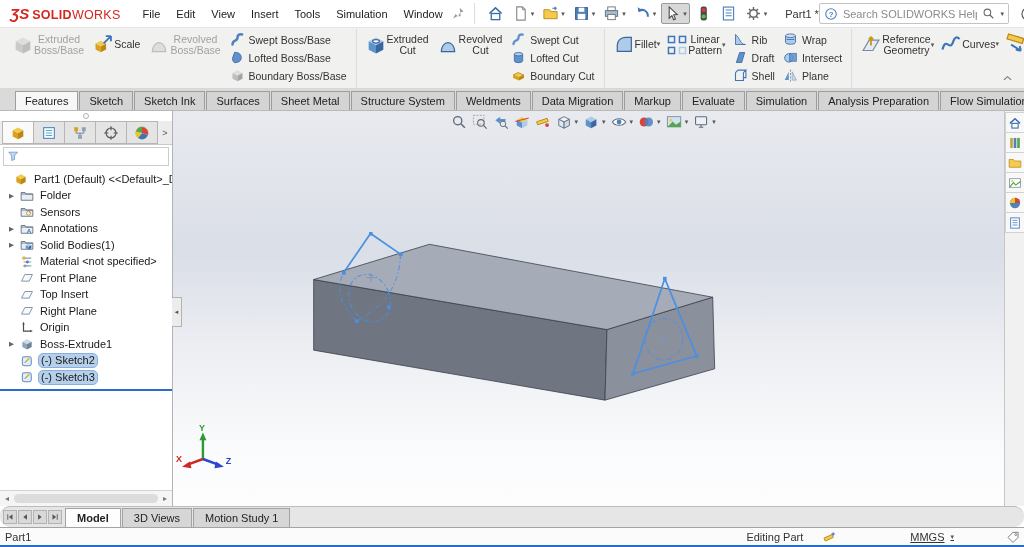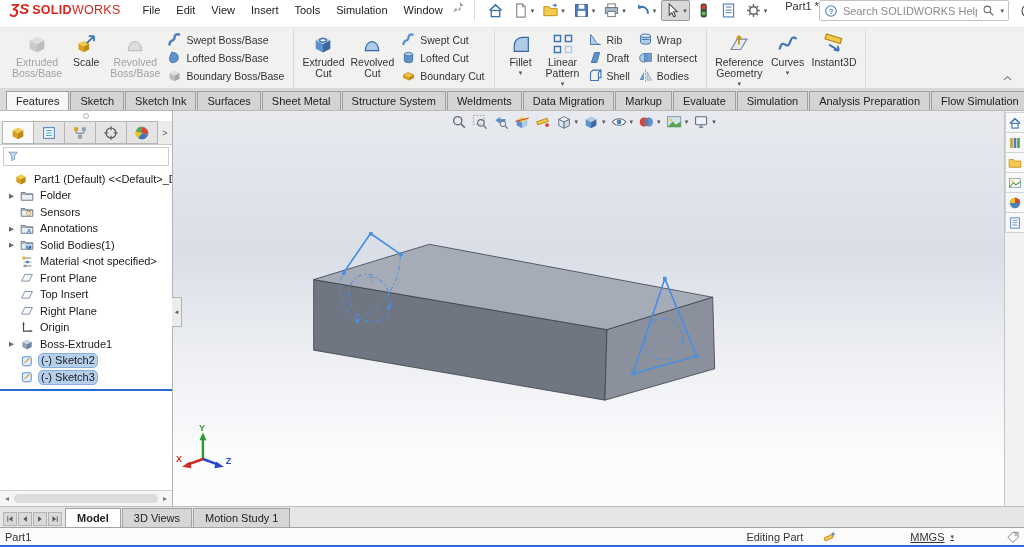--- a/index.html
+++ b/index.html
@@ -1,21 +1,21 @@
 <!DOCTYPE html>
 <html style="--logo-red: #d6261e; --sketch-blue: #4a8fe2; --selection-fill: #b6cfeb; --selection-border: #86aede; --rollback-blue: #2a6bcd; --face-top: #a6abb8; --face-front: #707582; --face-side: #8b909d; --edge: #3c3f48; --triad-x: #cc2a22; --triad-y: #2c9932; --triad-z: #2847cc;"><head>
 <meta charset="utf-8">
 <style>
   html,body{margin:0;padding:0;background:#fff;}
   body{width:1024px;height:547px;overflow:hidden;font-family:"Liberation Sans",sans-serif;font-size:11px;color:#222;}
   .app{width:1024px;height:547px;display:flex;flex-direction:column;position:relative;background:#fff;}
   svg{display:block;}
 
   
-  .titlebar{height:27px;flex:0 0 27px;display:flex;align-items:flex-start;background:#fff;border-bottom:1px solid #e6e6e6;padding:0 4px;}
+  .titlebar{height:27px;flex:0 0 27px;display:flex;align-items:center;background:#fff;border-bottom:1px solid #e6e6e6;padding:0 4px;}
   .logo{display:flex;align-items:baseline;margin-left:6px;white-space:nowrap;}
   .logo-mark{color:var(--logo-red,#d6261e);font-style:italic;font-weight:bold;font-size:15px;margin-right:3px;}
   .logo-solid{color:var(--logo-red,#d6261e);font-weight:bold;font-size:12.5px;letter-spacing:.3px;}
   .logo-works{color:var(--logo-red,#d6261e);font-weight:normal;font-size:12.5px;letter-spacing:.3px;}
   .menubar{display:flex;margin-left:14px;}
   .menu-item{padding:4px 8px;cursor:default;color:#222;}
   .pin{width:18px;display:flex;justify-content:center;}
   .qat{display:flex;align-items:center;margin-left:8px;border-left:1px solid #ddd;padding-left:8px;}
   .qat-btn{display:flex;align-items:center;background:transparent;border:1px solid transparent;padding:1px 2px;margin:0 1px;border-radius:2px;}
   .qat-btn.active{background:#d8d8d8;border-color:#9a9a9a;}
@@ -23,32 +23,32 @@
   .doc-title{margin-left:14px;color:#333;white-space:nowrap;}
   .search-box{margin-left:auto;width:180px;height:19px;border:1px solid #c3c3c3;border-radius:2px;background:#fff;display:flex;align-items:center;padding:0 4px;gap:3px;}
   .sb-input{flex:1;border:none;outline:none;font-family:"Liberation Sans",sans-serif;font-size:11px;color:#444;min-width:10px;}
   .sb-input::placeholder{color:#8a8a8a;}
   .win-btns{display:flex;align-items:center;margin-left:6px;}
   .wb{width:26px;height:22px;display:flex;align-items:center;justify-content:center;color:#444;}
 
   
   .ribbon{height:59px;flex:0 0 59px;background:#f1f1f0;display:flex;align-items:stretch;padding:1px 4px 0 4px;position:relative;border-bottom:1px solid #d8d8d8;}
   .rgroup{display:flex;align-items:flex-start;padding:1px 5px;border-right:1px solid #dcdcdc;}
-  .rbtn-large{display:flex;flex-direction:column;align-items:center;background:transparent;border:none;min-width:42px;padding:2px 3px 0 3px;font-family:"Liberation Sans",sans-serif;color:#333;}
+  .rbtn-large{display:flex;flex-direction:row;align-items:center;background:transparent;border:none;min-width:42px;padding:2px 3px 0 3px;font-family:"Liberation Sans",sans-serif;color:#333;}
   .rbtn-large .ric{height:23px;display:flex;align-items:flex-end;}
   .rlabel{font-size:10.5px;line-height:11px;text-align:center;margin-top:2px;}
   .rcaret{font-size:7px;color:#555;height:9px;line-height:9px;}
   .rbtn-large.disabled{color:#a2a2a2;}
   .rbtn-large.disabled svg{filter:grayscale(1) opacity(.5);}
   .rstack{display:flex;flex-direction:column;justify-content:flex-start;padding:2px 2px;gap:3px;}
   .rbtn-small{display:flex;align-items:center;gap:4px;background:transparent;border:none;font-family:"Liberation Sans",sans-serif;font-size:10.5px;color:#333;padding:0 2px;white-space:nowrap;}
   .ribbon-collapse{position:absolute;right:10px;bottom:3px;color:#777;}
 
   
-  .ribbon-tabs{height:21px;flex:0 0 21px;background:#dadada;display:flex;align-items:flex-end;padding-left:6px;border-bottom:1px solid #b9b9b9;}
+  .ribbon-tabs{height:21px;flex:0 0 21px;background:#dadada;display:flex;align-items:flex-end;padding-left:15px;border-bottom:1px solid #b9b9b9;}
   .rtabs{display:flex;align-items:flex-end;height:100%;}
   .rtab{padding:3px 9px 3px 9px;margin-right:1px;background:#d4d4d4;border:1px solid #9e9e9e;border-bottom:none;font-size:11px;color:#222;white-space:nowrap;}
   .rtab.active{background:#f7f7f7;font-weight:normal;}
 
   
   .main{flex:1;display:flex;position:relative;min-height:0;}
   .fm-panel{width:172px;flex:0 0 172px;background:#fff;border-right:1px solid #aeb4ba;display:flex;flex-direction:column;}
   .fm-splitter{height:10px;display:flex;align-items:center;justify-content:center;}
   .fm-splitter .dot{width:4px;height:4px;border-radius:50%;border:1px solid #b0b0b0;}
   .fm-tabs{height:23px;display:flex;align-items:stretch;background:#ececec;border-bottom:1px solid #c9c9c9;padding-left:2px;}
@@ -81,21 +81,21 @@
   .sk-dash{fill:none;stroke:var(--sketch-blue,#4a8fe2);stroke-width:1;stroke-dasharray:5 2.5 1.5 2.5;}
   .sk-dot{fill:var(--sketch-blue,#4a8fe2);}
   .sk-cross{stroke:#7f96b4;stroke-width:1;fill:none;}
   .triad-lb{font-family:"Liberation Sans",sans-serif;font-size:9px;font-weight:bold;}
 
   .taskpane{width:19px;flex:0 0 19px;background:#f1f1f1;border-left:1px solid #c6c6c6;display:flex;flex-direction:column;align-items:center;padding-top:1px;}
   .tp-btn{width:18px;height:19px;display:flex;align-items:center;justify-content:center;background:#f8f8f8;border:1px solid #d2d2d2;border-top:none;}
   .tp-btn:first-child{border-top:1px solid #d2d2d2;}
 
   
-  .bottom-tabs{height:20px;flex:0 0 20px;background:#e6e6e6;border-top:1px solid #bdbdbd;display:flex;align-items:flex-end;}
+  .bottom-tabs{height:20px;flex:0 0 20px;background:#e6e6e6;border-top:1px solid #bdbdbd;display:flex;align-items:center;border-radius:10px;}
   .bt-nav{display:flex;gap:1px;margin:0 3px 1px 3px;}
   .bt-nav .bn{width:14px;height:14px;background:#d9d9d9;border:1px solid #b3b3b3;display:flex;align-items:center;justify-content:center;padding:0;}
   .bt-tab{padding:3px 11px;margin-right:1px;background:#d6d6d6;border:1px solid #a3a3a3;border-bottom:none;font-size:11px;color:#222;white-space:nowrap;}
   .bt-tab.active{background:#fdfdfd;font-weight:bold;}
 
   
   .statusbar{height:17px;flex:0 0 17px;background:#fbfbfb;border-top:1px solid #a3a3a3;border-bottom:2px solid var(--rollback-blue,#2a6bcd);display:flex;align-items:center;font-size:11px;color:#333;}
   .sb-doc{margin-left:5px;}
   .sb-right{margin-left:auto;display:flex;align-items:center;}
   .sb-mode{margin-right:20px;}
@@ -452,21 +452,21 @@
             <span>Intersect</span>
           </button>
           <button class="rbtn-small">
             <span>
               <svg xmlns="http://www.w3.org/2000/svg" width="15" height="15" viewBox="0 0 18 18">
                 <path d="M2 14.5 L7 4.5 V14.5 Z" fill="#5e92cc"></path>
                 <path d="M16 14.5 L11 4.5 V14.5 Z" fill="#ccdcec" stroke="#89a8c6"></path>
                 <path d="M9 2 V16.5" stroke="#888" stroke-dasharray="2.4 1.6"></path>
               </svg>
             </span>
-            <span>Bodies</span>
+            <span>Plane</span>
           </button>
         </div>
       </div>
       <div class="rgroup">
         <button class="rbtn-large">
           <span class="ric">
             <svg xmlns="http://www.w3.org/2000/svg" width="22" height="22" viewBox="0 0 18 18">
               <path d="M2.5 13.5 L7.5 5 H15.5 L10.5 13.5 Z" fill="#e4ebf3" stroke="#7a8aa0"></path>
               <path d="M9 9.5 V2.2 M9 2.2 l-1.7 2.4 M9 2.2 l1.7 2.4" fill="none" stroke="#c99a12" stroke-width="1.5"></path>
             </svg>

